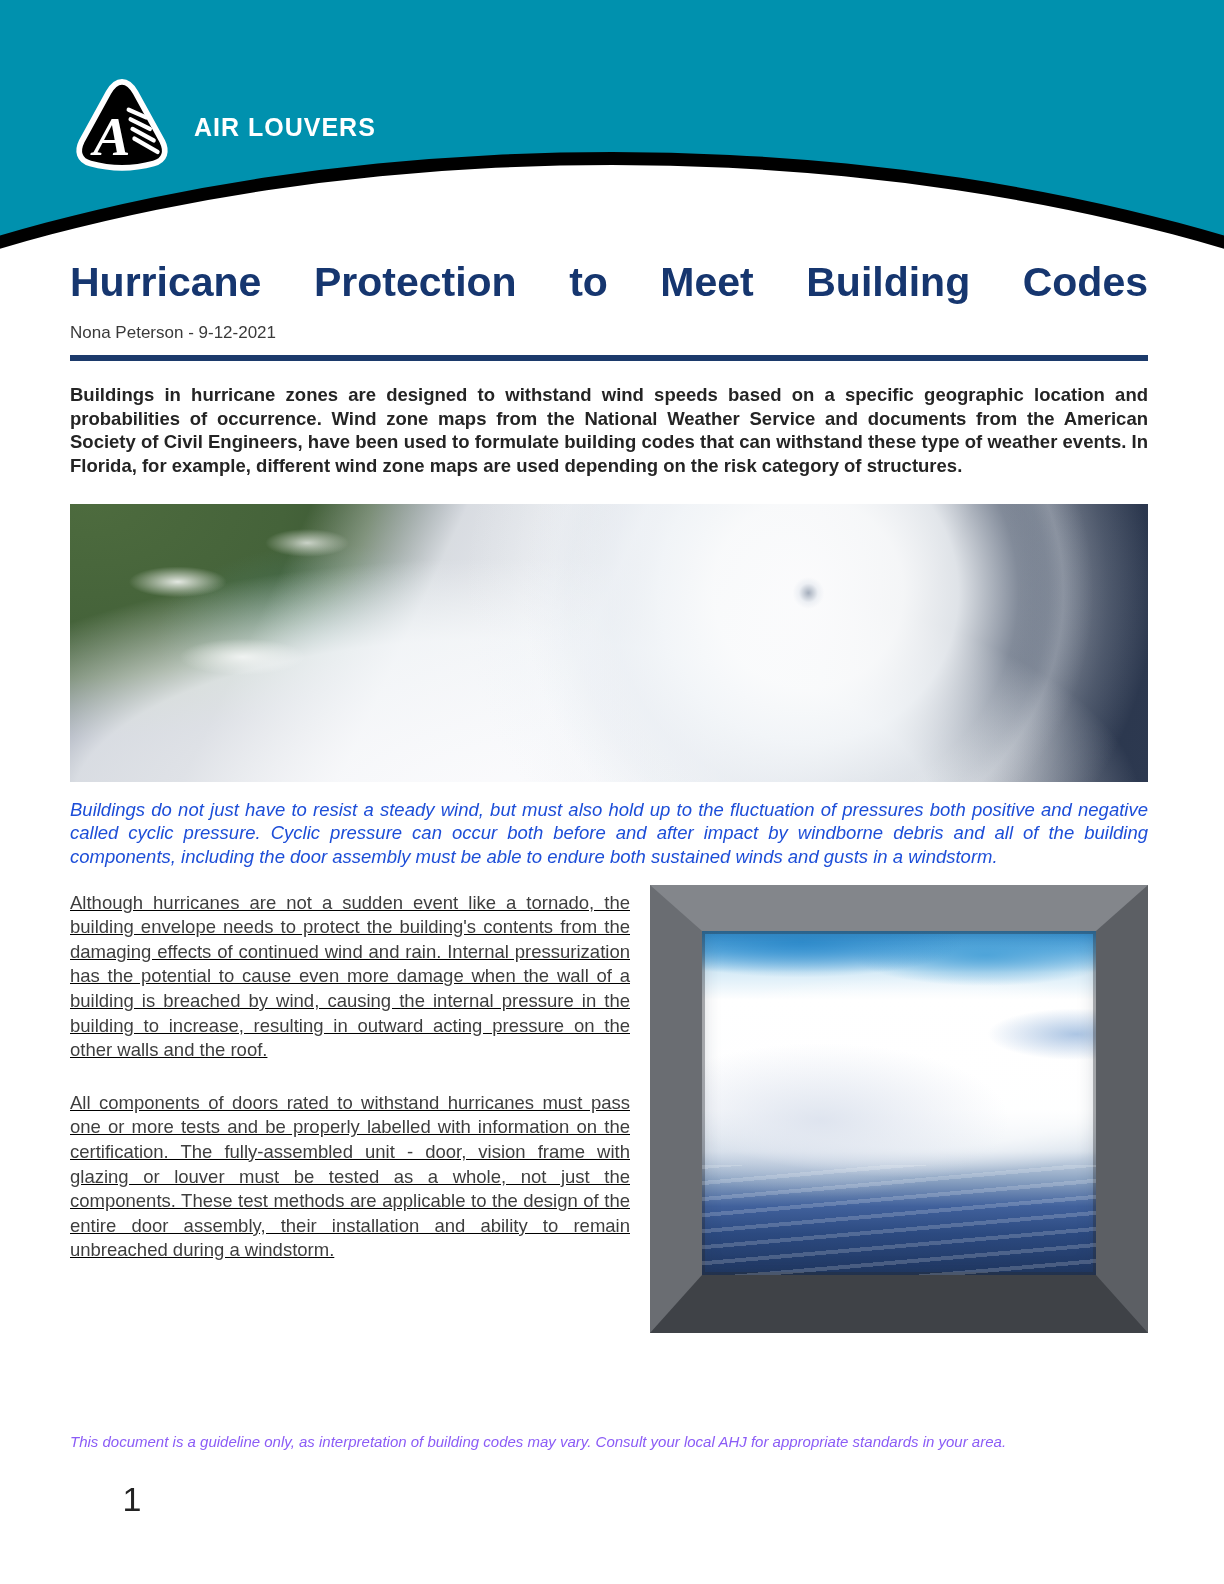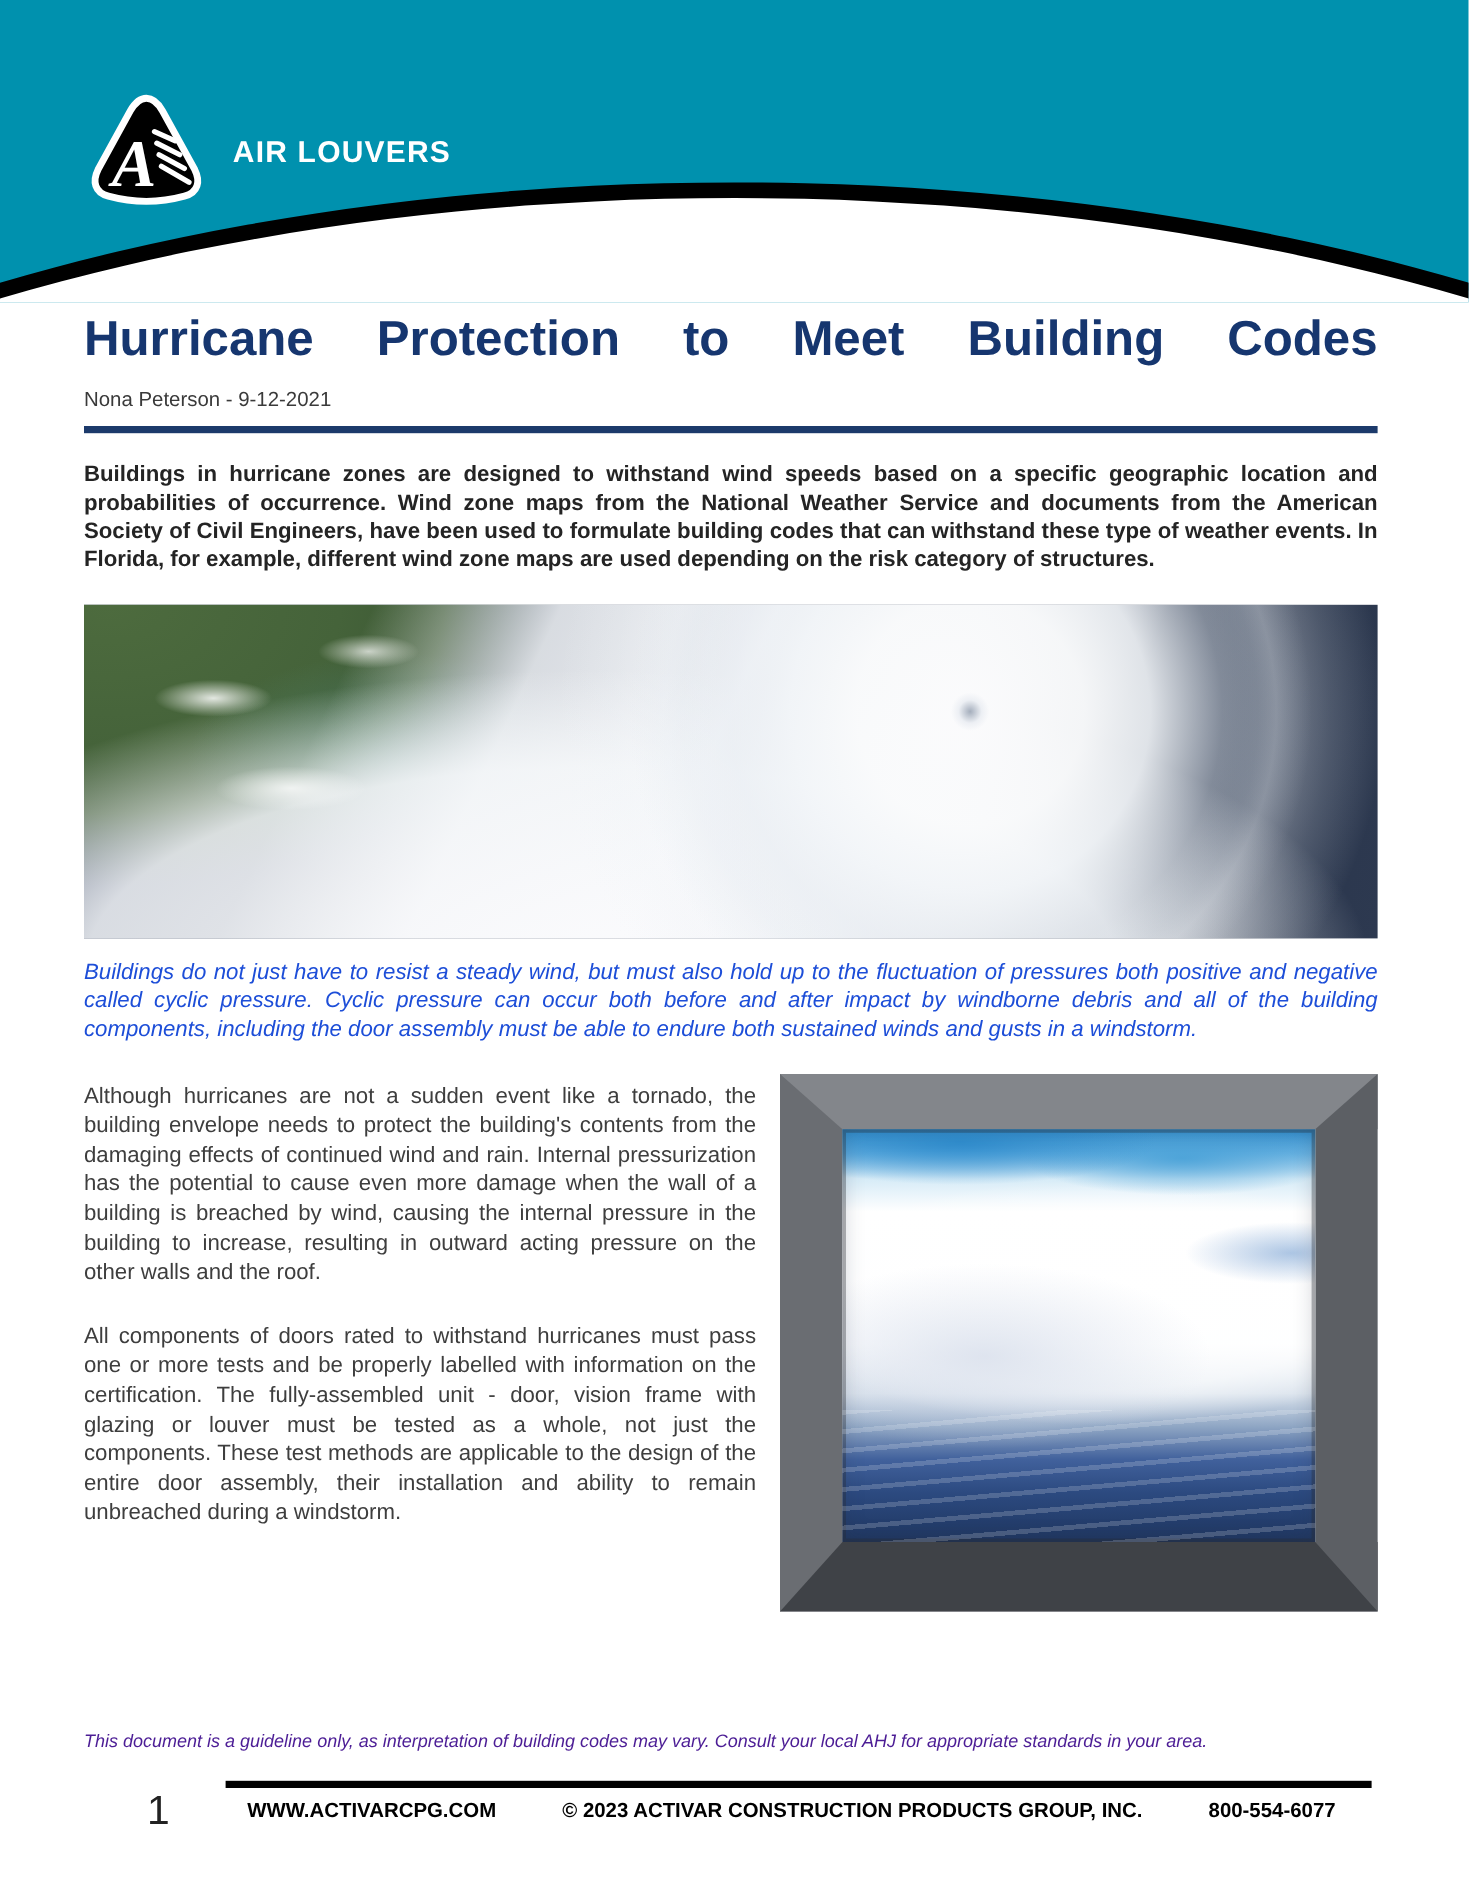--- a/index.html
+++ b/index.html
@@ -50,21 +50,21 @@
       radial-gradient(ellipse 480px 300px at 2% 0%, #4d6b3e 0%, #45633a 40%, #3c5834 58%, rgba(56,84,48,0) 78%),
       linear-gradient(100deg, #33405c 0%, #28354e 35%, #202c44 60%, #273349 82%, #2d3950 100%);
   }
 
   .body-para {
     margin:16px 0 0; font-size:18.5px; line-height:1.28; color:#1d4ed8;
     text-align:justify;
     font-style:italic;
   }
 
-  .columns { margin-top:26px; display:flex; gap:20px; align-items:stretch; }
+  .columns { margin-top:16px; display:flex; gap:20px; align-items:stretch;text-decoration:underline; }
   .col-text { width:560px; flex:0 0 auto; }
   .col-text p { margin:6px 0 0; font-size:18.5px; line-height:1.33; color:#3e3e3e; text-align:justify; }
   .col-text p + p { margin-top:28px; }
 
   .vision-frame {
     flex:1; height:448px; box-sizing:border-box; position:relative;
     border-style:solid; border-width:46px 52px 58px 52px;
     border-color:#83868b #5c5f64 #3f4247 #6a6d72;
     background:#dfe3e8;
   }
@@ -77,21 +77,21 @@
       radial-gradient(ellipse 30% 10% at 95% 30%, rgba(90,140,200,.5), rgba(90,140,200,0) 75%),
       radial-gradient(ellipse 60% 28% at 30% 55%, rgba(215,222,235,.8), rgba(215,222,235,0) 80%),
       radial-gradient(ellipse 85% 35% at 55% 42%, rgba(255,255,255,.95), rgba(255,255,255,.6) 60%, rgba(255,255,255,0) 85%),
       linear-gradient(180deg, #2f8ed0 0%, #6db4e2 6%, #d6ebf7 12%, #ffffff 20%, #fdfeff 52%, #d9e2ec 64%, #8fa6c4 72%, #41619c 80%, #2c4a80 88%, #1f3660 100%);
   }
   .vision-glass::after {
     content:""; position:absolute; left:0; right:0; bottom:0; height:32%;
     background:repeating-linear-gradient(175deg, rgba(255,255,255,.18) 0 4px, rgba(0,0,0,0) 4px 16px);
   }
 
-  .disclaimer { margin:100px 0 0; font-size:15px; font-style:italic; color:#4c1d95; }
+  .disclaimer { margin:100px 0 0; font-size:15px; font-style:italic; color:#8b5cf6; }
 
   
   .page-footer { margin-top:24px; display:flex; align-items:flex-start; padding-left:112px; padding-right:81px; }
   .page-number { width:40px; flex:0 0 auto; font-size:34px; font-weight:300; color:#222222; line-height:1; margin-top:8px; margin-right:36px; text-align:center; }
   .footer-bar {
     flex:1; border-top:6px solid #000000; padding:9px 30px 0 18px;
     display:flex; justify-content:space-between; align-items:baseline;
     font-size:17px; font-weight:bold; color:#000000;
   }
 </style>
@@ -137,20 +137,15 @@
       <div class="vision-frame">
         <div class="vision-glass"></div>
       </div>
     </div>
 
     <p class="disclaimer">This document is a guideline only, as interpretation of building codes may vary. Consult your local AHJ for appropriate standards in your area.</p>
   </main>
 
   <footer class="page-footer">
     <div class="page-number">1</div>
-    <div class="footer-bar">
-      <span>WWW.ACTIVARCPG.COM</span>
-      <span>© 2023 ACTIVAR CONSTRUCTION PRODUCTS GROUP, INC.</span>
-      <span>800-554-6077</span>
-    </div>
   </footer>
 
 </div>
 
 </body></html>

